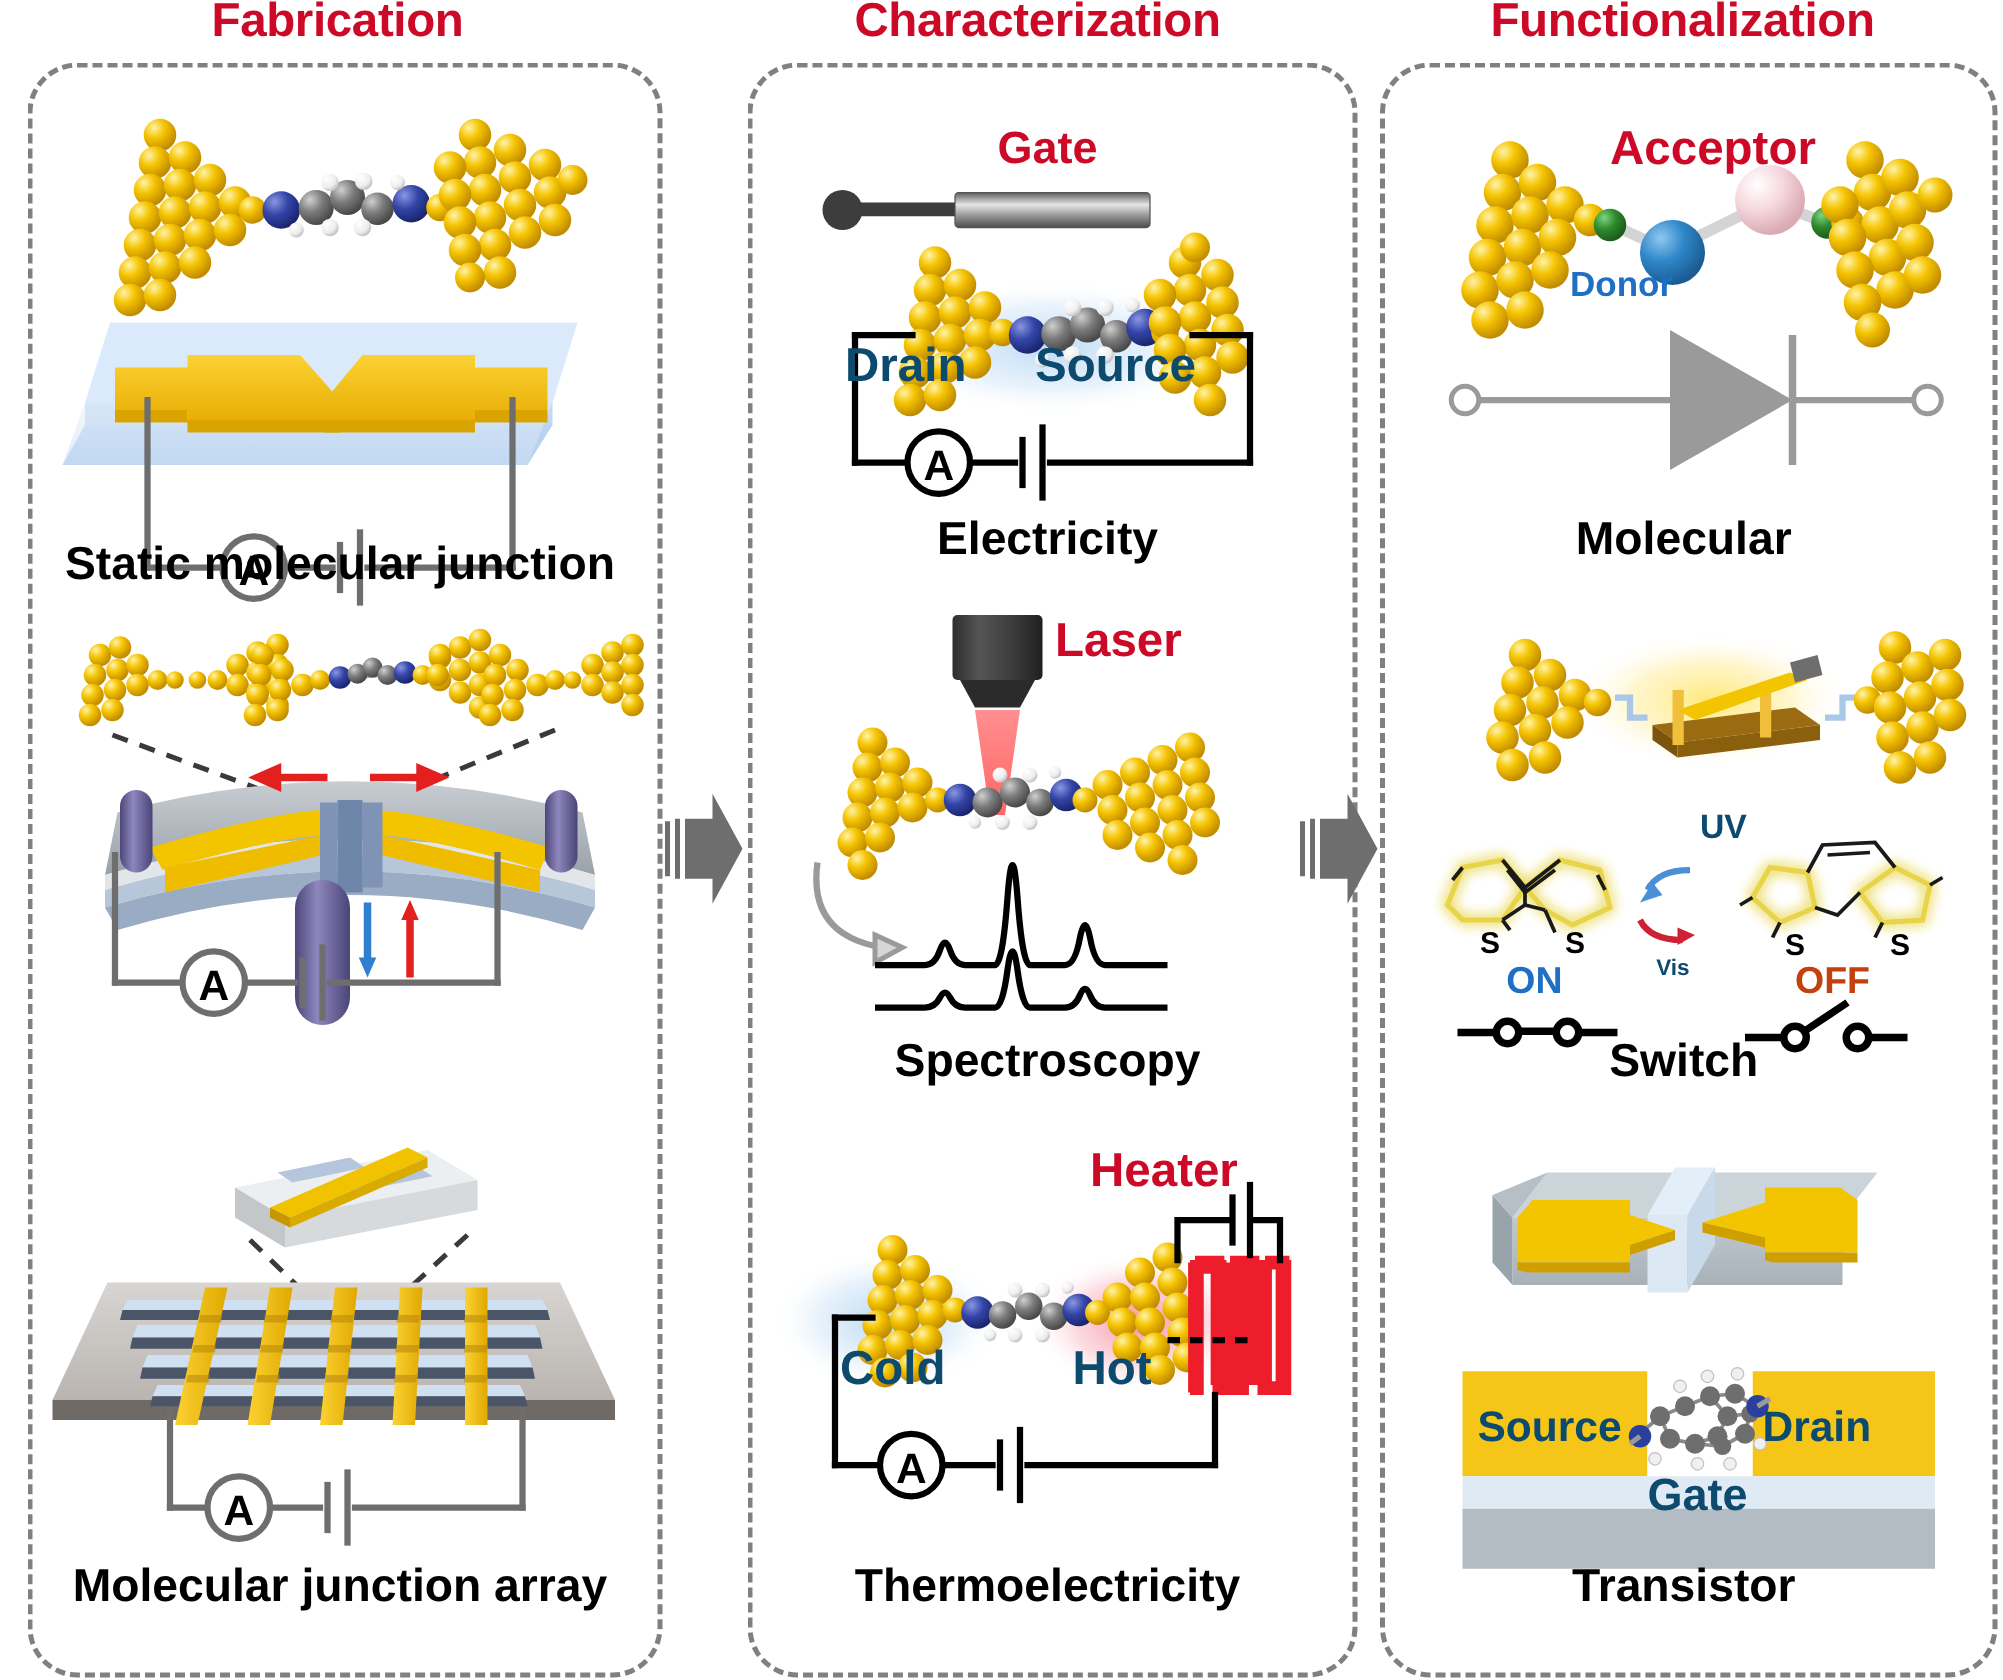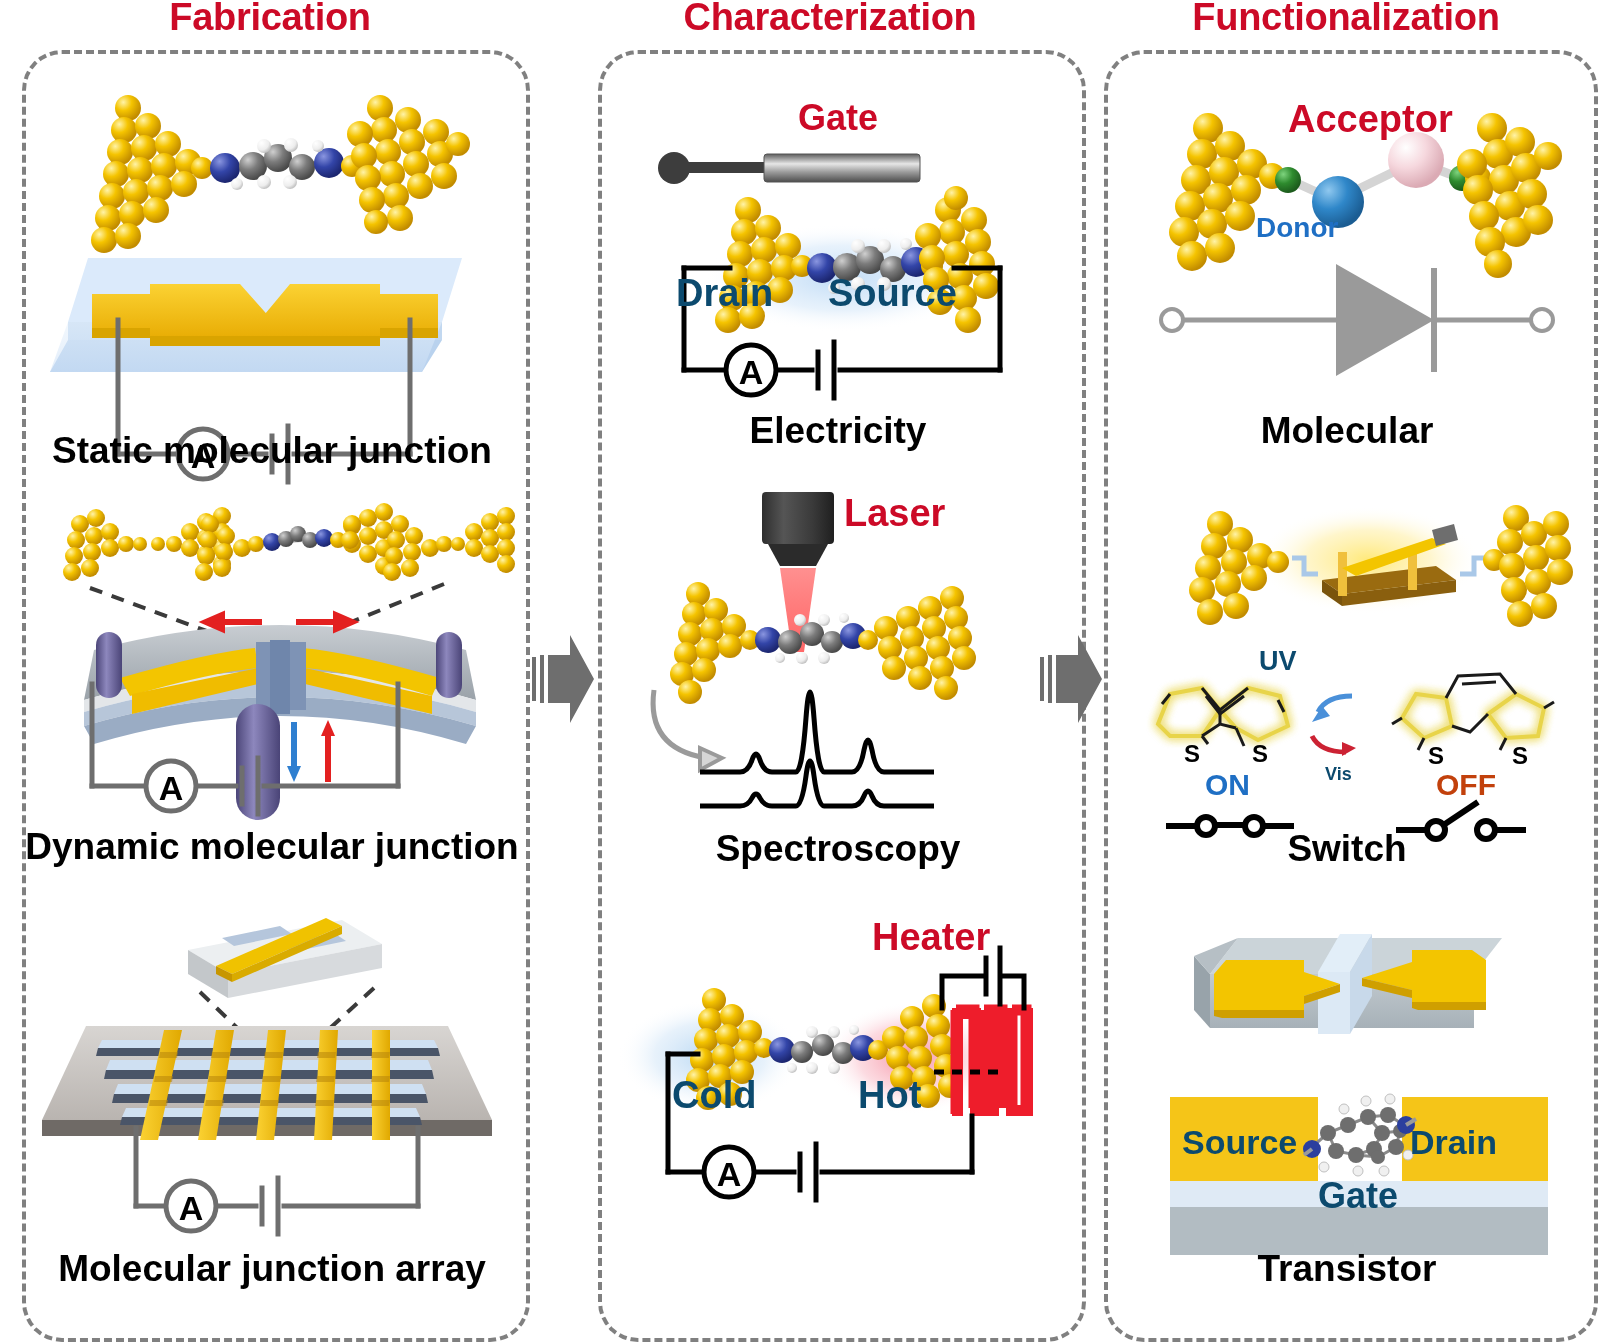--- a/index.html
+++ b/index.html
@@ -369,21 +369,20 @@
         <path d="M146 126 L186 126"></path>
         <path d="M214 126 L348 126"></path>
         <circle cx="121" cy="126" r="25" fill="#fff"></circle>
         <line x1="192" y1="108" x2="192" y2="144"></line>
         <line x1="208" y1="98" x2="208" y2="154"></line>
       </g>
       <text x="121" y="140" font-family="Liberation Sans, sans-serif" font-size="34" font-weight="bold" text-anchor="middle" fill="#000">A</text>
     </svg>
   </div>
 
-  <div class="caption" style="left:22px;top:828px;width:500px;">Dynamic molecular junction</div>
 
   <div class="abs" style="left:30px;top:902px;width:480px;height:290px;">
     <svg width="480" height="290" viewBox="0 0 480 290">
       <defs>
         <linearGradient id="platG" x1="0" y1="0" x2="0" y2="1">
           <stop offset="0%" stop-color="#d8d5d2"></stop>
             <stop offset="100%" stop-color="#b9b4b0"></stop>
         </linearGradient>
         <linearGradient id="goldBar2" x1="0" y1="0" x2="1" y2="0">
           <stop offset="0%" stop-color="#fbd233"></stop>
@@ -844,20 +843,21 @@
         <line x1="188" y1="204" x2="188" y2="240"></line>
         <line x1="204" y1="194" x2="204" y2="250"></line>
       </g>
       <text x="117" y="236" font-family="Liberation Sans, sans-serif" font-size="34" font-weight="bold" text-anchor="middle" fill="#000">A</text>
     </svg>
   </div>
 
   <div class="tag black" style="left:672px;top:1076px;font-size:38px;">Cold</div>
   <div class="tag black" style="left:858px;top:1076px;font-size:38px;">Hot</div>
 
+  <div class="caption" style="left:598px;top:1250px;width:480px;">Thermoelectricity</div>
 
   <div class="abs" style="left:1126px;top:86px;width:450px;height:270px;">
     <svg width="450" height="270" viewBox="0 0 450 270">
       <defs>
         <radialGradient id="auG6" cx="32%" cy="28%" r="72%">
           <stop offset="0%" stop-color="#fff3a8"></stop>
             <stop offset="45%" stop-color="#f5c400"></stop>
             <stop offset="100%" stop-color="#c28c00"></stop>
         </radialGradient>
         <radialGradient id="donG" cx="32%" cy="28%" r="72%">
@@ -1053,21 +1053,21 @@
 
       <g>
         <path d="M212 34 Q186 34 178 50" fill="none" stroke="#4a90d9" stroke-width="5"></path>
         <path d="M172 60 L182 44 L190 54 Z" fill="#4a90d9"></path>
         <path d="M172 74 Q180 90 206 90" fill="none" stroke="#cc2233" stroke-width="5"></path>
         <path d="M216 86 L202 80 L202 94 Z" fill="#cc2233"></path>
       </g>
     </svg>
   </div>
 
-  <div class="tag black" style="left:1259px;top:648px;font-size:27px;">UV</div>
+  <div class="tag black" style="left:1360px;top:648px;font-size:27px;">UV</div>
   <div class="tag black" style="left:1325px;top:765px;font-size:18px;">Vis</div>
 
   <div class="tag blue" style="left:1205px;top:770px;font-size:30px;">ON</div>
   <div class="tag" style="left:1436px;top:770px;font-size:30px;color:#c2410c;">OFF</div>
 
   <div class="abs" style="left:1160px;top:800px;width:150px;height:50px;">
     <svg width="150" height="50" viewBox="0 0 150 50">
       <line x1="6" y1="26" x2="36" y2="26" stroke="#000" stroke-width="6"></line>
       <circle cx="46" cy="26" r="9" fill="#fff" stroke="#000" stroke-width="6"></circle>
       <line x1="55" y1="25" x2="85" y2="25" stroke="#000" stroke-width="6"></line>

